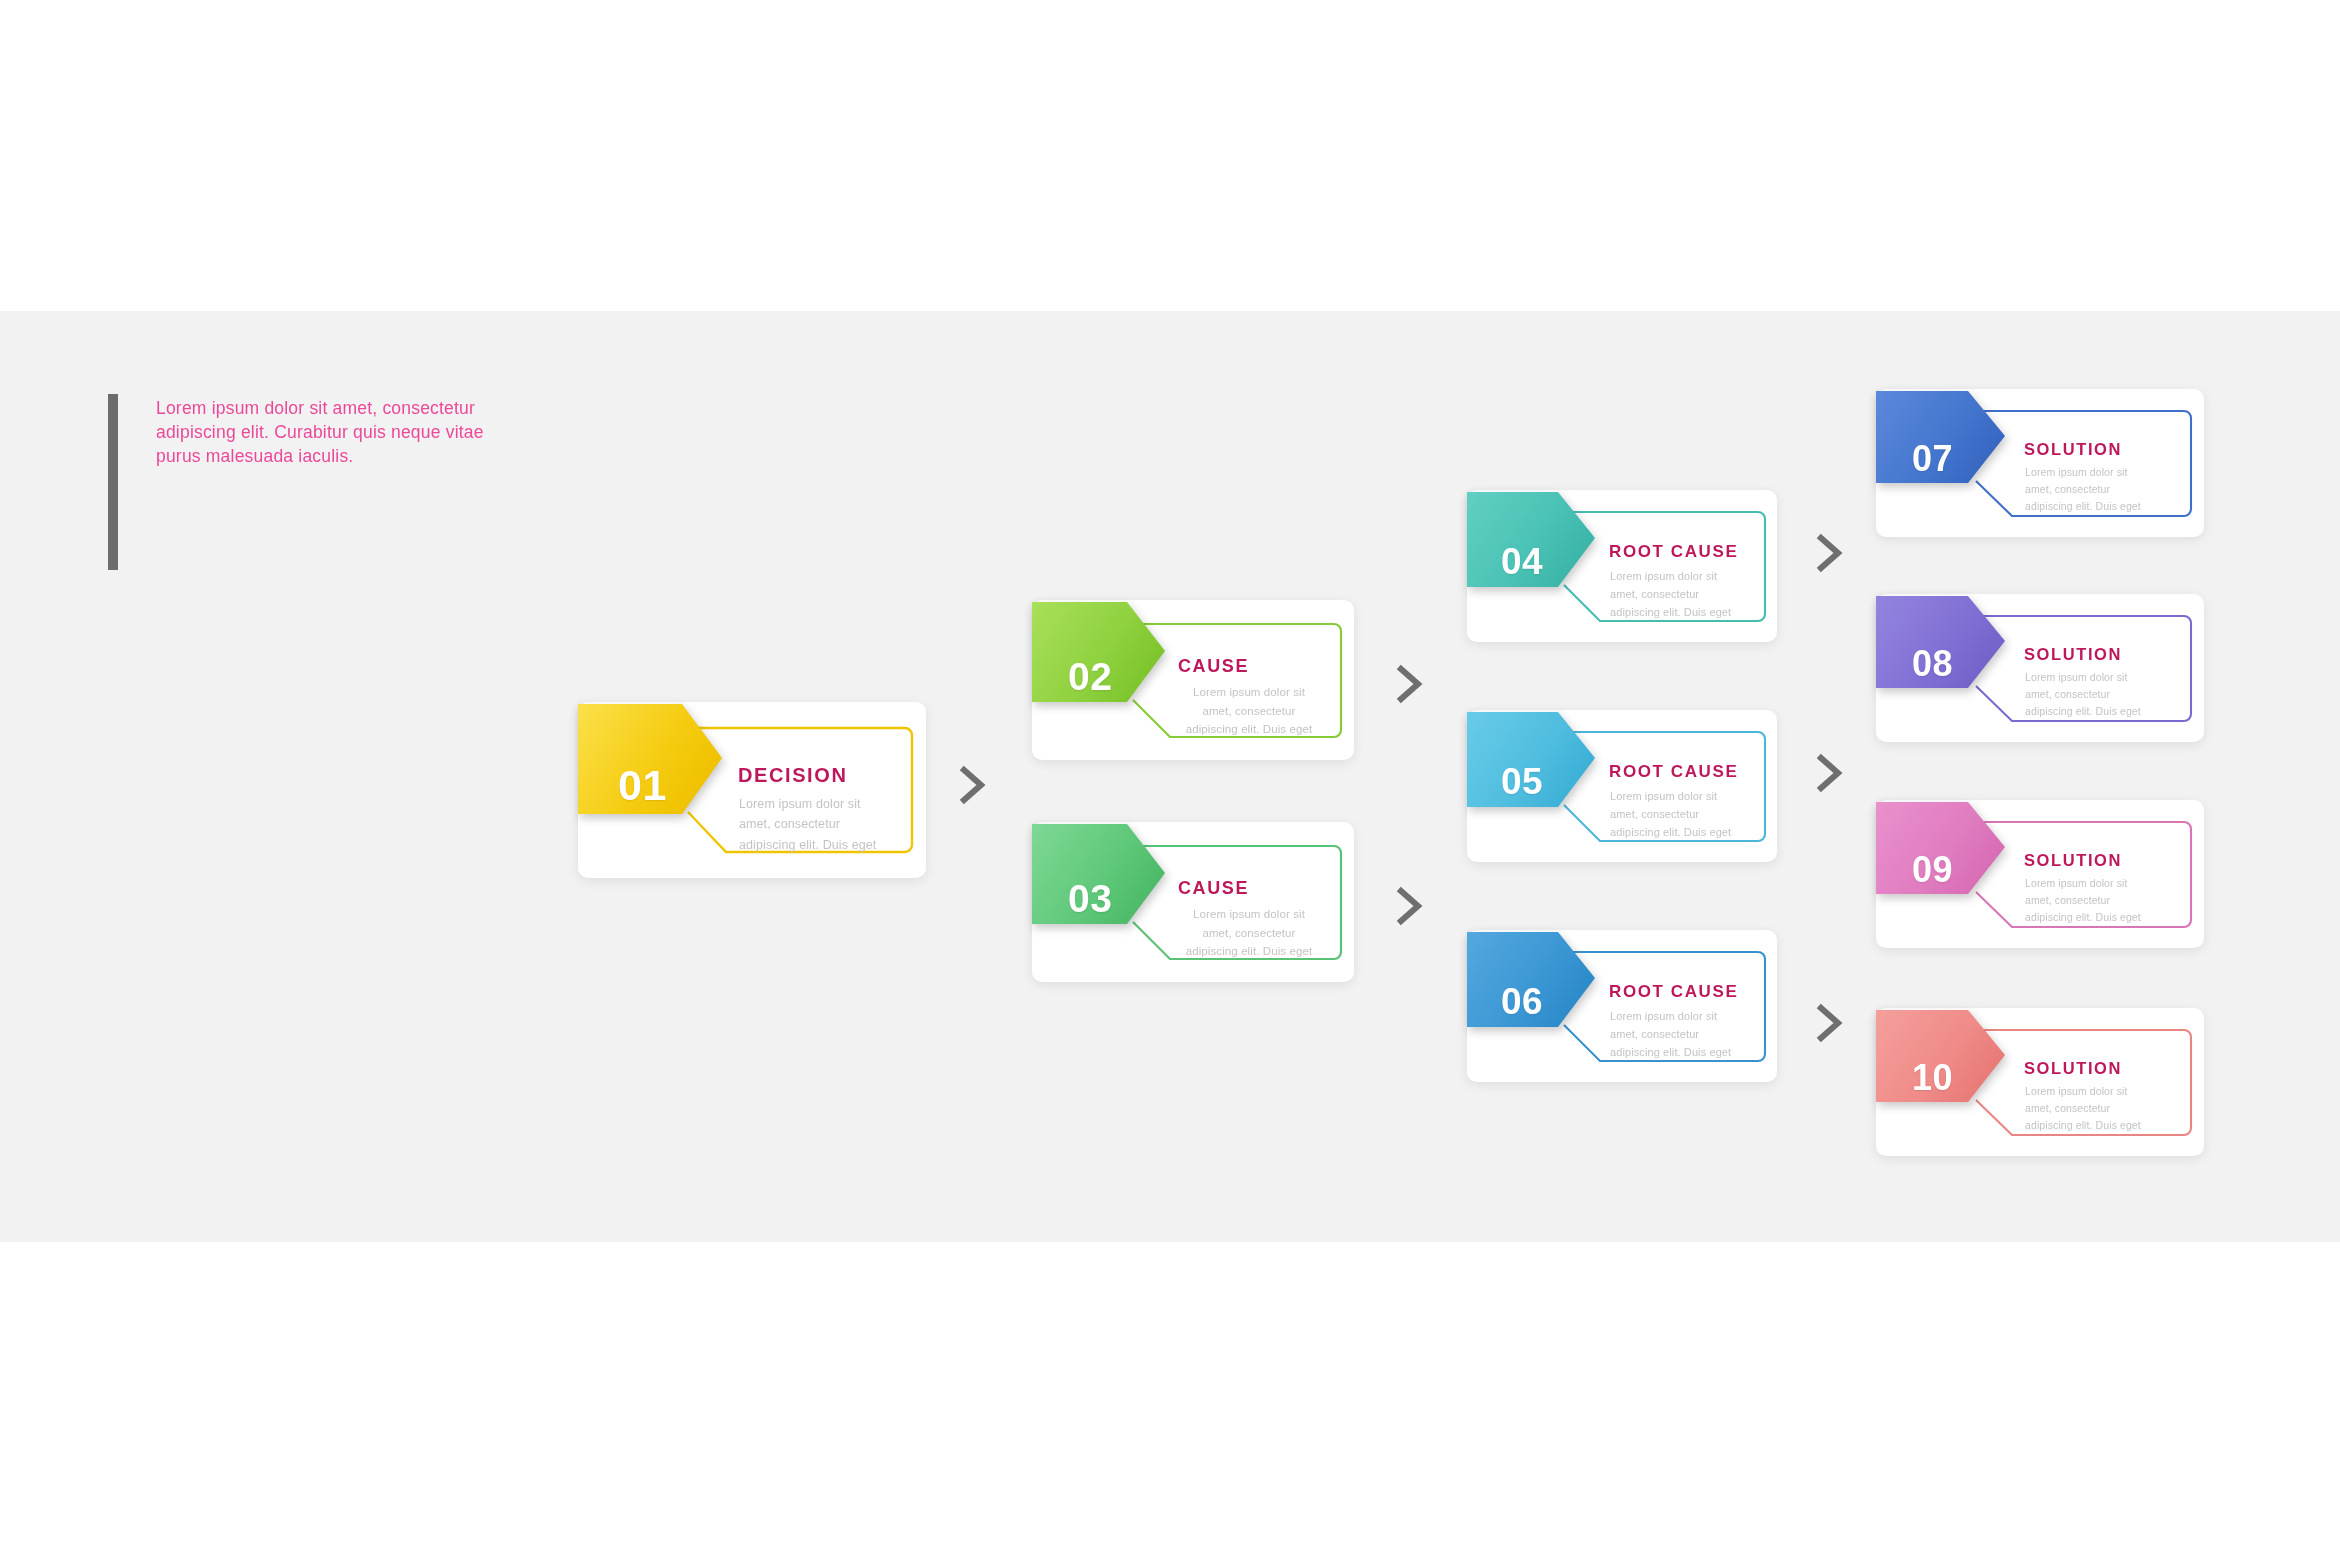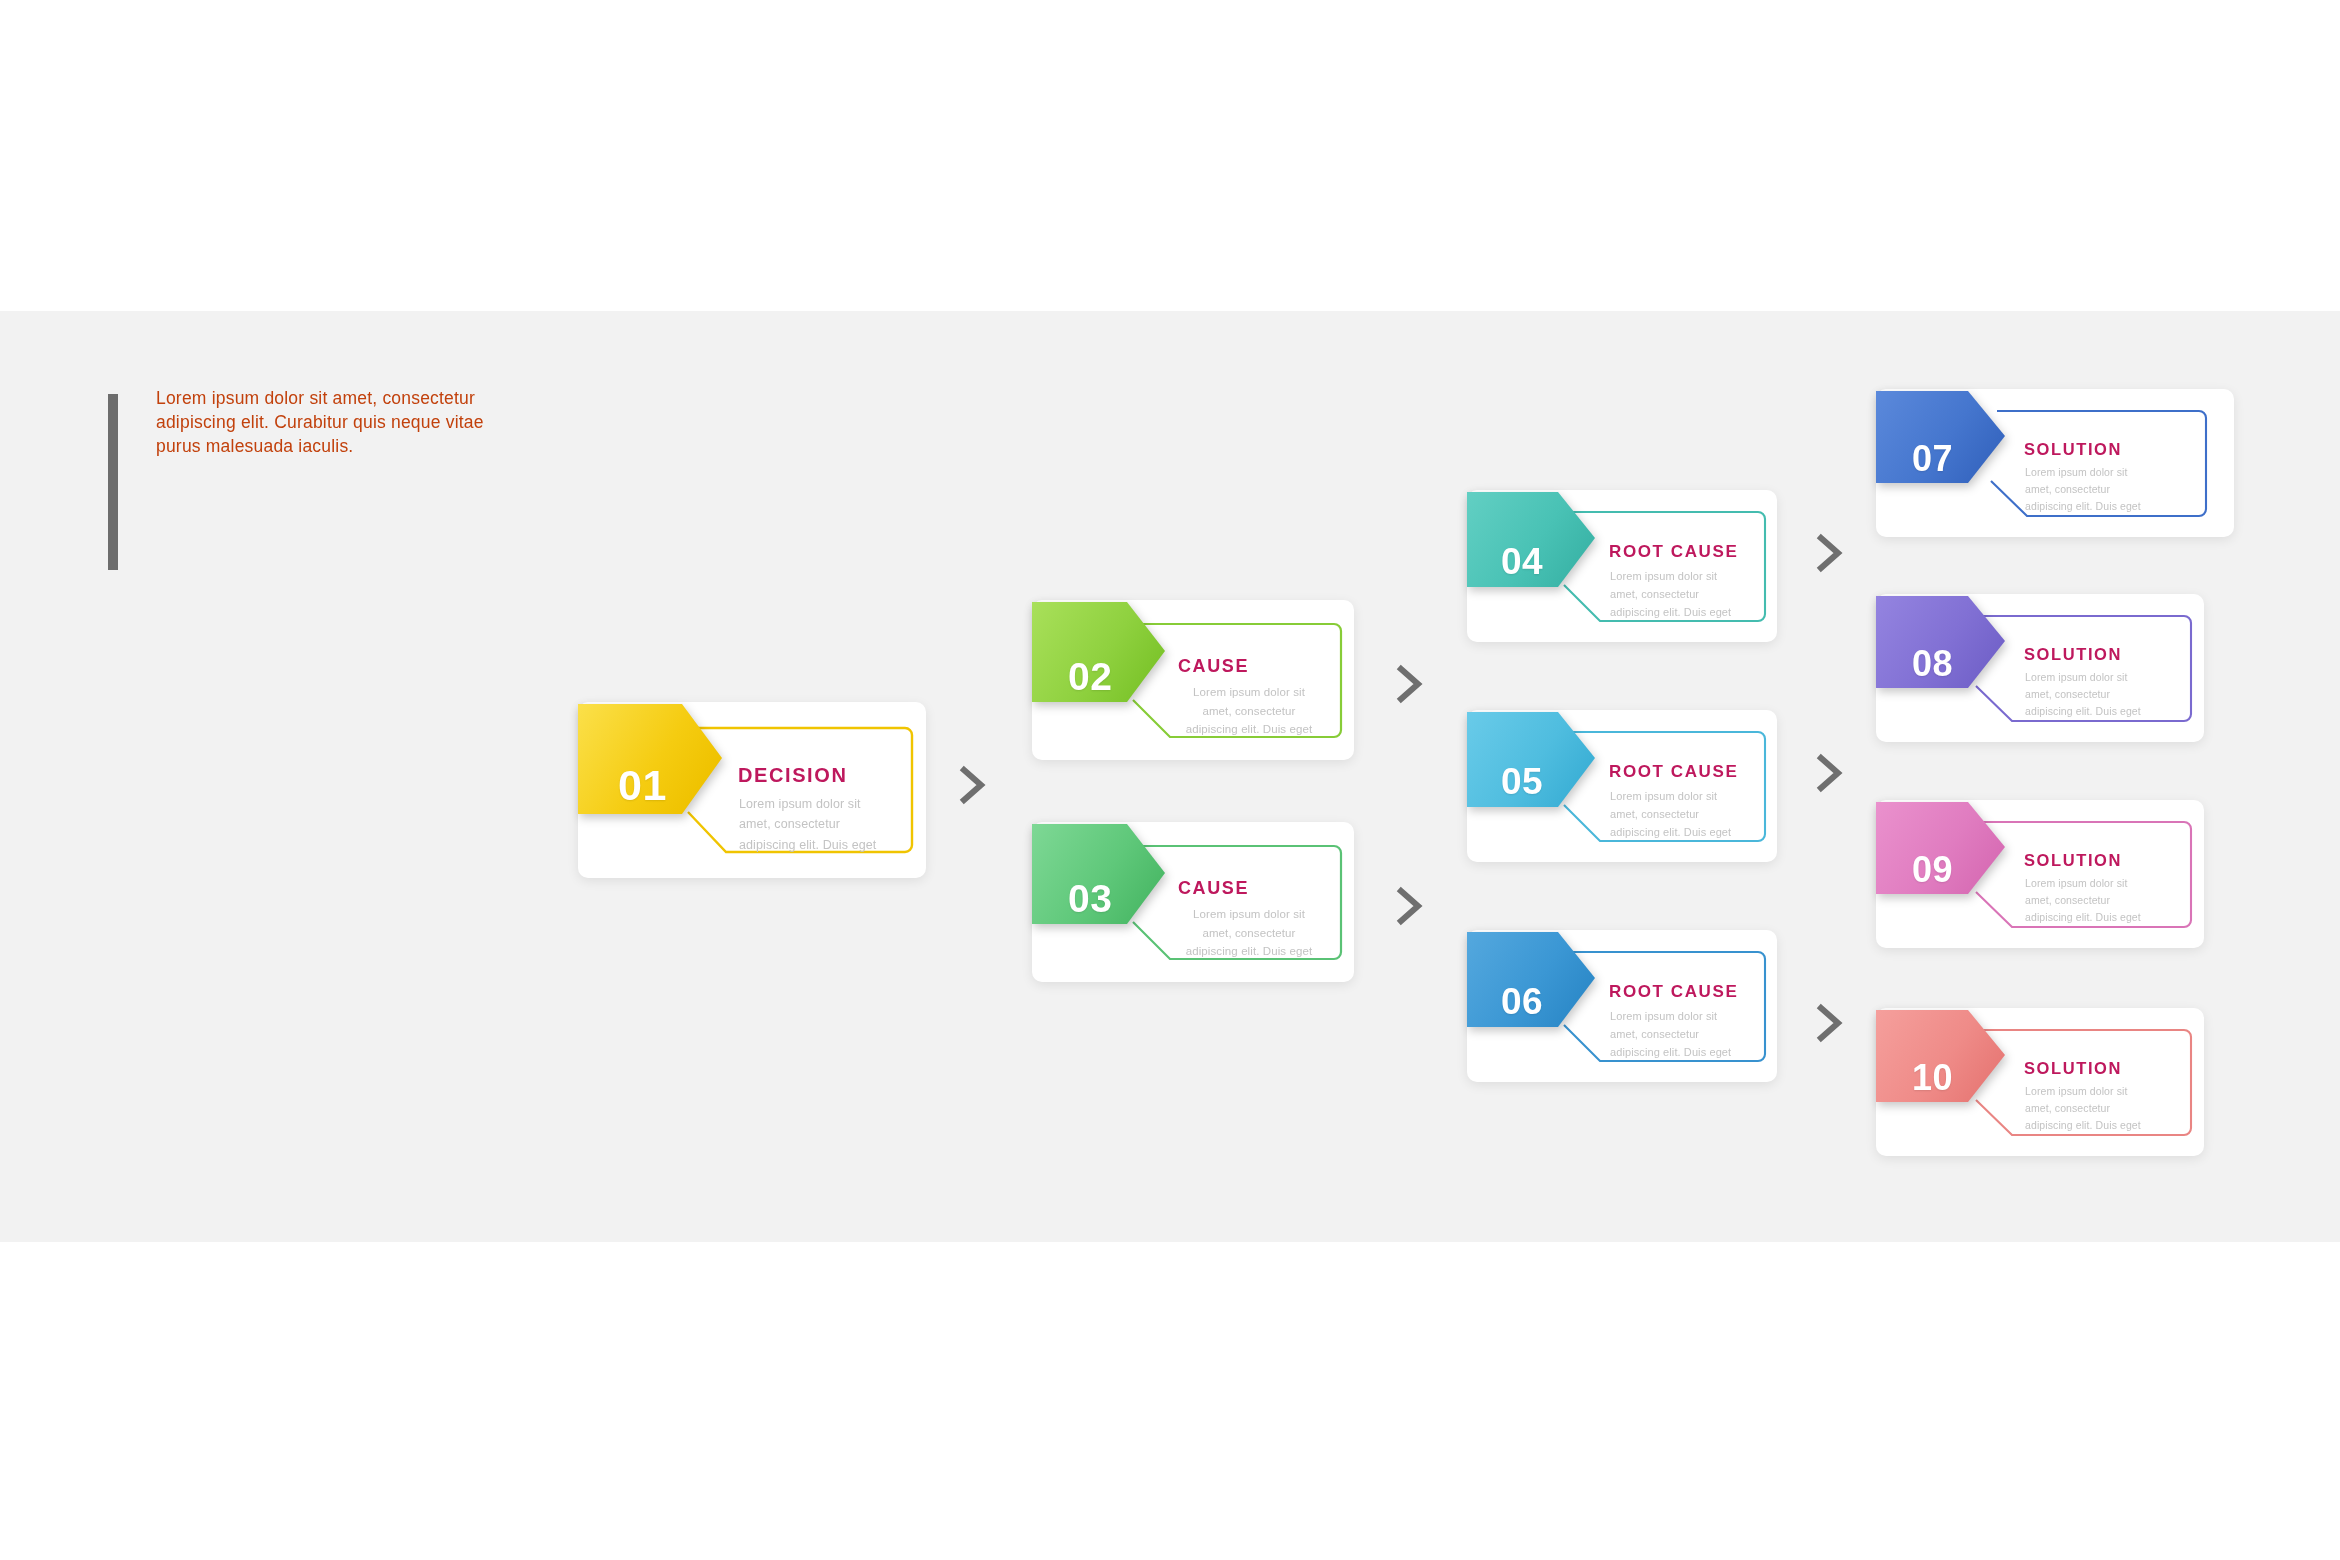--- a/index.html
+++ b/index.html
@@ -56,23 +56,24 @@
   }
   .title-line2 {
     font-size: 48px;
     font-weight: 300;
     letter-spacing: 1.6px;
     color: #6d6d6d;
     line-height: 1.12;
     margin: 0;
   }
   .title-sub {
+    margin-top: 10px;
     font-size: 17.5px;
     line-height: 1.38;
-    color: #c2410c;
+    color: #ec4899;
     letter-spacing: 0.2px;
     font-weight: 400;
   }
 
   
   .card {
     position: absolute;
   }
   .card-plate {
     position: absolute;
@@ -307,21 +308,21 @@
   <svg width="34" height="46" viewBox="0 0 34 46">
       <polyline points="9,8 26,23 9,38" fill="none" stroke="#6f6f6f" stroke-width="6" stroke-linecap="square" stroke-linejoin="miter"></polyline>
     </svg>
 </div>
 <div class="chevron" style="left:1812px; top:1000px;">
   <svg width="34" height="46" viewBox="0 0 34 46">
       <polyline points="9,8 26,23 9,38" fill="none" stroke="#6f6f6f" stroke-width="6" stroke-linecap="square" stroke-linejoin="miter"></polyline>
     </svg>
 </div>
 
-<div class="card xs" style="left:1876px; top:389px;padding-left:30px;">
+<div class="card xs" style="left:1876px; top:389px;">
   <div class="card-plate"></div>
   <svg class="card-outline" viewBox="0 0 328 148">
     <path d="M 106 22 L 308 22 A 7 7 0 0 1 315 29 L 315 120 A 7 7 0 0 1 308 127 L 136 127 L 100 92" fill="none" stroke="#3e6fc9" stroke-width="2.1"></path>
   </svg>
   <svg class="card-arrow" width="142" height="128" viewBox="0 0 142 128">
     <defs>
       <linearGradient id="g07" x1="0" y1="0" x2="1" y2="0.5">
         <stop offset="0%" stop-color="#5b89db"></stop>
         <stop offset="65%" stop-color="#4576ce"></stop>
         <stop offset="100%" stop-color="#3767c1"></stop>

